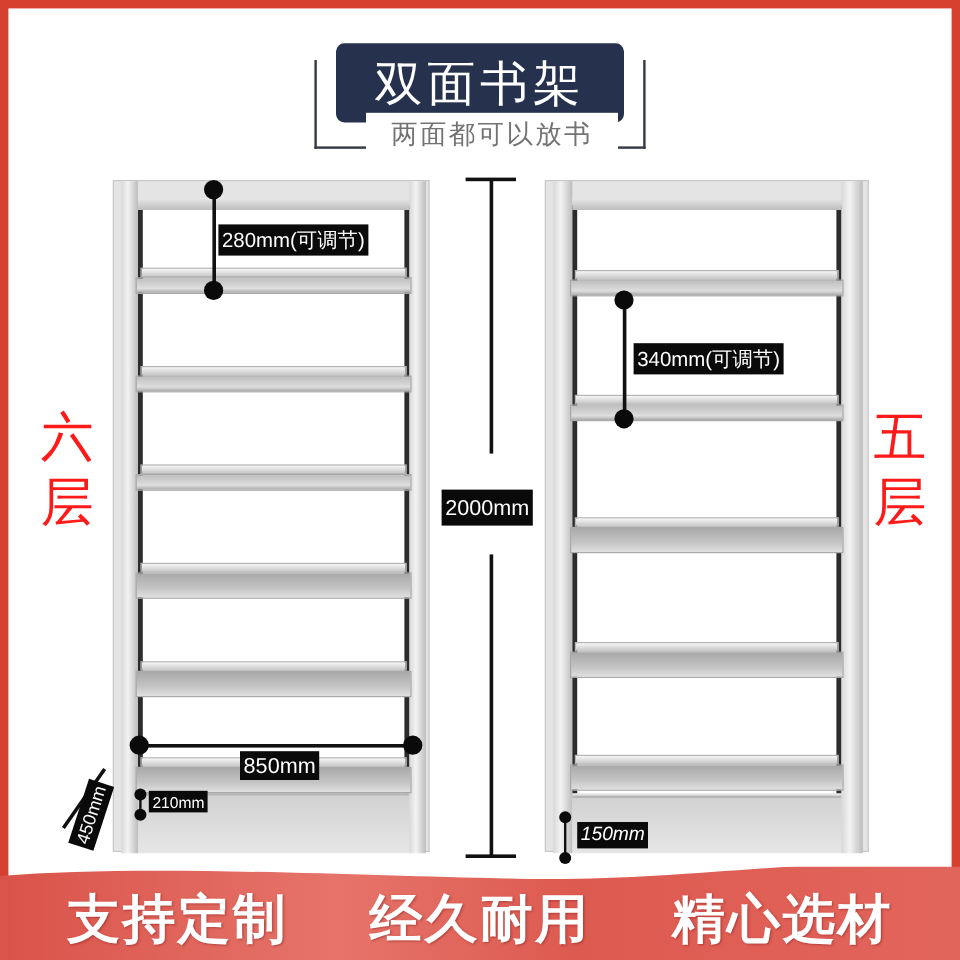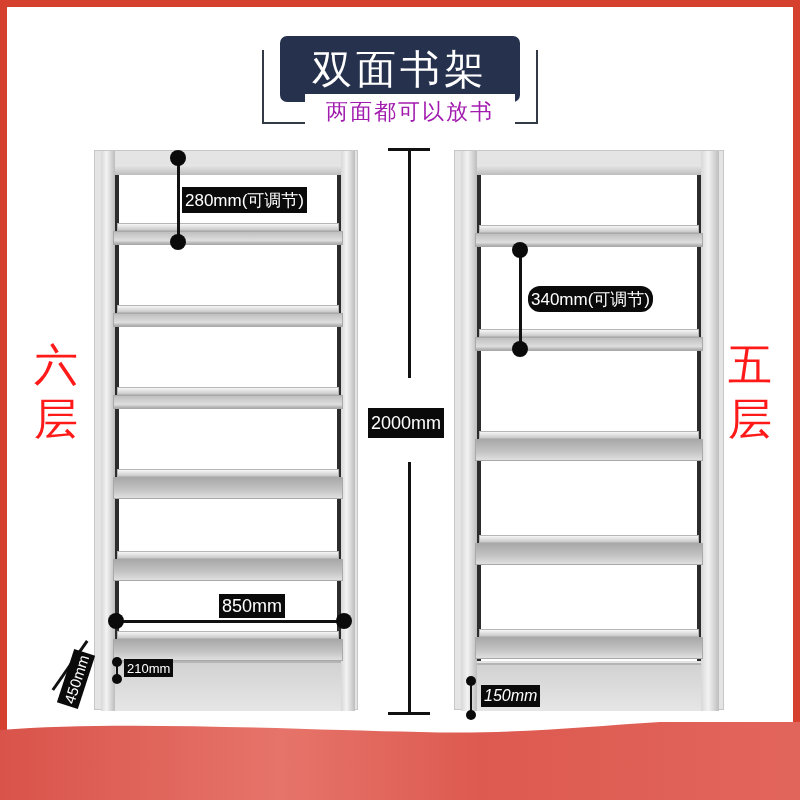--- a/index.html
+++ b/index.html
@@ -5,21 +5,21 @@
   * { box-sizing: border-box; margin: 0; padding: 0; }
   html, body { width: 800px; height: 800px; overflow: hidden; background: #ffffff; }
   body { position: relative; font-family: "DejaVu Sans", "Liberation Sans", sans-serif; }
 
   .outer-frame { position: absolute; left: 0; top: 0; width: 800px; height: 800px; border: 7px solid #d6402f; border-bottom: none; }
 
   
   .header-bracket { position: absolute; left: 262px; top: 50px; width: 276px; height: 74px; border: 2px solid #333a45; border-top: none; }
   .title-box { position: absolute; left: 280px; top: 20px; width: 240px; height: 66px; background: #26324d; border-radius: 7px; display: flex; align-items: center; justify-content: center; margin-top: 16px; }
   .title-text { color: #ffffff; font-size: 40px; font-weight: 400; letter-spacing: 4px; font-family: "DejaVu Sans", sans-serif; }
-  .subtitle { position: absolute; left: 305px; top: 94px; width: 210px; height: 36px; background: #ffffff; display: flex; align-items: center; justify-content: center; color: #a21caf; font-size: 22px; letter-spacing: 2px; }
+  .subtitle { position: absolute; left: 305px; top: 94px; width: 210px; height: 36px; background: #ffffff; display: flex; align-items: center; justify-content: center; color: #737373; font-size: 22px; letter-spacing: 2px; }
 
   
   .case { position: absolute; top: 150px; background: #e4e4e4; border: 1px solid #c7c7c7; }
   .case-inner { position: absolute; background: #ffffff; }
   .post { position: absolute; background: linear-gradient(90deg,#d8d8d8,#f3f3f3 40%,#bdbdbd); }
   .post-dark { position: absolute; background: #2c2c2c; width: 4px; }
   .shelf { position: absolute; height: 22px; }
   .shelf .lip { position: absolute; left: 0; right: 0; top: 0; height: 8px; background: linear-gradient(#f6f6f6,#c9c9c9); border: 1px solid #b6b6b6; }
   .shelf .tray { position: absolute; left: -4px; right: -4px; top: 8px; height: 14px; background: linear-gradient(#bfbfbf,#dedede 70%,#aaaaaa); border: 1px solid #a9a9a9; }
   .shelf.deep .tray { height: 22px; background: linear-gradient(#a9a9a9,#c4c4c4 60%,#e0e0e0); }
@@ -96,21 +96,21 @@
 </div>
 
 <div class="vline" style="left:177px; top:158px; height:84px;"></div>
 <div class="dot" style="left:170px; top:150px;"></div>
 <div class="dot" style="left:170px; top:234px;"></div>
 <div class="label" style="left:182px; top:187px; height:26px; font-size:17px;">280mm(可调节)</div>
 
 <div class="hline" style="left:112px; top:620px; width:234px;"></div>
 <div class="dot" style="left:108px; top:613px;"></div>
 <div class="dot" style="left:336px; top:613px;"></div>
-<div class="label" style="left:200px; top:594px; height:24px; font-size:18px;margin-left:19px;">850mm</div>
+<div class="label" style="left:200px; top:626px; height:24px; font-size:18px;">850mm</div>
 
 <div class="vline" style="left:116px; top:662px; height:16px; width:2px;"></div>
 <div class="dot sm" style="left:112px; top:657px;"></div>
 <div class="dot sm" style="left:112px; top:674px;"></div>
 <div class="label" style="left:124px; top:659px; height:18px; font-size:13px;">210mm</div>
 
 <div style="position:absolute; left:48px; top:640px; width:3px; height:60px; background:#111; transform:rotate(35deg); transform-origin:top left; left:86px;"></div>
 <div class="label" style="left:48px; top:668px; height:22px; font-size:15px; transform:rotate(-72deg); transform-origin:center;">450mm</div>
 
 <div class="hline" style="left:388px; top:148px; width:42px;"></div>
@@ -146,32 +146,37 @@
   <div class="shelf deep" style="left:24px; width:220px; top:478px;">
       <div class="lip"></div>
       <div class="tray"></div>
     </div>
   <div class="base" style="left:22px; top:512px; width:224px; height:48px;"></div>
 </div>
 
 <div class="vline" style="left:519px; top:250px; height:98px;"></div>
 <div class="dot" style="left:512px; top:242px;"></div>
 <div class="dot" style="left:512px; top:341px;"></div>
-<div class="label" style="left:528px; top:286px; height:26px; font-size:17px;border-radius:12px;">340mm(可调节)</div>
+<div class="label" style="left:528px; top:286px; height:26px; font-size:17px;">340mm(可调节)</div>
 
 <div class="vline" style="left:470px; top:680px; height:34px; width:2px;"></div>
 <div class="dot sm" style="left:466px; top:676px;"></div>
 <div class="dot sm" style="left:466px; top:710px;"></div>
 <div class="label" style="left:481px; top:685px; height:22px; font-size:16px;font-style:italic;">150mm</div>
 
 <div class="banner">
   <svg width="800" height="78" viewBox="0 0 800 78">
     <defs>
       <linearGradient id="bg" x1="0" y1="0" x2="1" y2="0">
         <stop offset="0" stop-color="#d9534a"></stop>
         <stop offset="0.35" stop-color="#e6746a"></stop>
         <stop offset="0.6" stop-color="#dd5a50"></stop>
         <stop offset="1" stop-color="#e2655c"></stop>
       </linearGradient>
     </defs>
     <path d="M0,8 C120,-2 300,8 420,10 C560,14 650,-6 800,-4 L800,78 L0,78 Z" fill="url(#bg)"></path>
   </svg>
+  <div class="banner-items">
+    <span class="banner-item">支持定制</span>
+    <span class="banner-item">经久耐用</span>
+    <span class="banner-item">精心选材</span>
+  </div>
 </div>
 
 </body></html>

